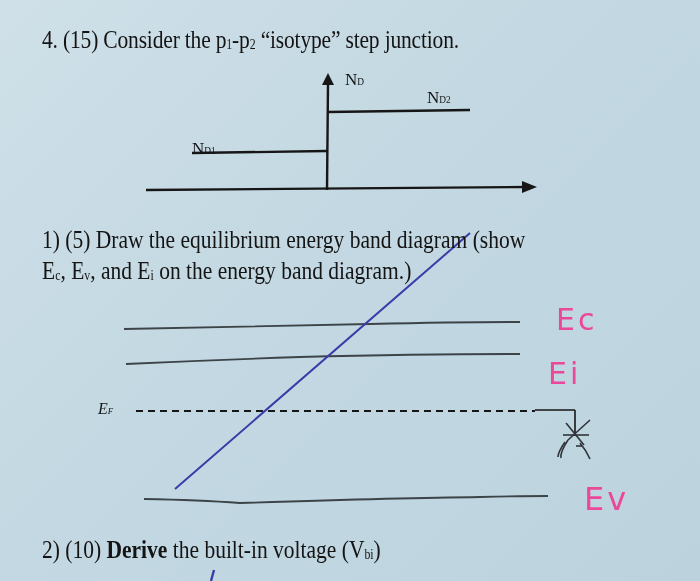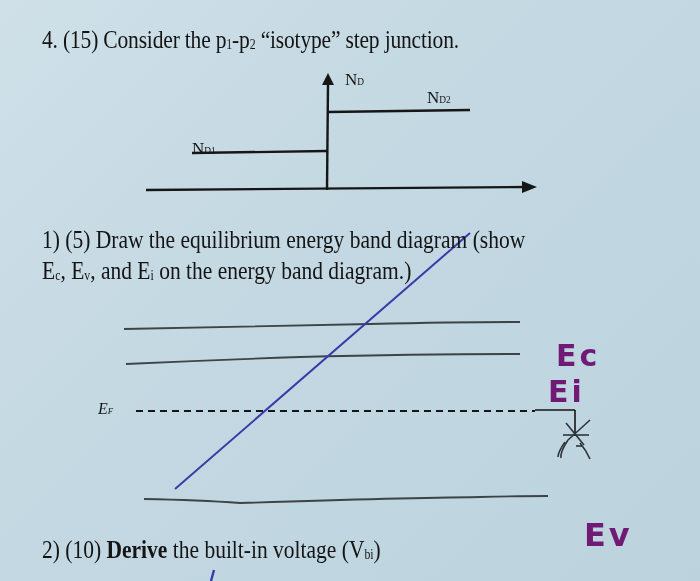--- a/index.html
+++ b/index.html
@@ -11,21 +11,21 @@
   }
   .txt { position: absolute; white-space: nowrap; }
   .q-title { left: 42px; top: 26px; font-size: 25px; transform: scaleX(0.86); transform-origin: left top; letter-spacing: -0.2px; }
   .q1 { left: 42px; top: 226px; font-size: 25px; transform: scaleX(0.86); transform-origin: left top; }
   .q1b { left: 42px; top: 257px; font-size: 25px; transform: scaleX(0.86); transform-origin: left top; }
   .q2 { left: 42px; top: 536px; font-size: 25px; transform: scaleX(0.86); transform-origin: left top; }
   .q2 b { font-weight: bold; }
   sub.s { font-size: 0.55em; vertical-align: baseline; position: relative; top: 0.05em; }
   .lbl { position: absolute; font-size: 17px; }
   svg.layer { position: absolute; left: 0; top: 0; }
-  .hand { position: absolute; font-family: "DejaVu Sans", sans-serif; font-weight: 700; color: #701a75; font-size: 30px; letter-spacing: 3px; margin-top: 36px; }
+  .hand { position: absolute; font-family: "DejaVu Sans", sans-serif; font-weight: 400; color: #ec4899; font-size: 30px; letter-spacing: 3px; }
 </style>
 </head>
 <body>
 
 <div class="txt q-title">
   <span>4.</span>
   <span>(15)</span>
   <span><span>Consider the p</span><sub class="s">1</sub><span>-p</span><sub class="s">2</sub><span> “isotype” step junction.</span></span>
 </div>
 
@@ -70,16 +70,16 @@
 
 <div class="lbl" style="left:345px; top:70px;"><span>N</span><sub class="s">D</sub></div>
 <div class="lbl" style="left:427px; top:88px;text-align:center;"><span>N</span><sub class="s">D2</sub></div>
 <div class="lbl" style="left:192px; top:131px;margin-top:8px;"><span>N</span><sub class="s">D1</sub></div>
 
 <div class="txt q1">1) (5) Draw the equilibrium energy band diagram (show</div>
 <div class="txt q1b"><span>E</span><sub class="s">c</sub><span>, E</span><sub class="s">v</sub><span>, and E</span><sub class="s">i</sub><span> on the energy band diagram.)</span></div>
 
 <div class="lbl" style="left:98px; top:400px; font-size:16px;font-style:italic;"><span>E</span><sub class="s">F</sub></div>
 <div class="hand" style="left:556px; top:302px;">Ec</div>
-<div class="hand" style="left:548px; top:338px;">Ei</div>
+<div class="hand" style="left:548px; top:356px;">Ei</div>
 <div class="hand" style="left:584px; top:480px; font-size:32px;">Ev</div>
 
 <div class="txt q2"><span>2) (10) </span><b>Derive</b><span> the built-in voltage (V</span><sub class="s">bi</sub><span>)</span></div>
 
 </body></html>

